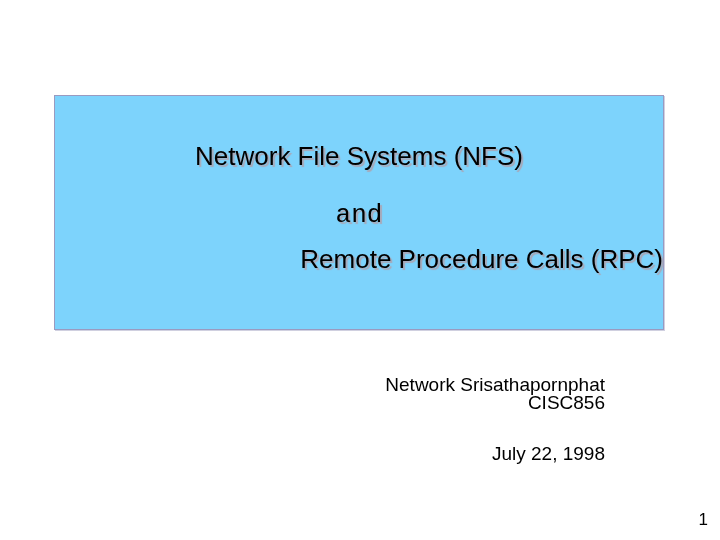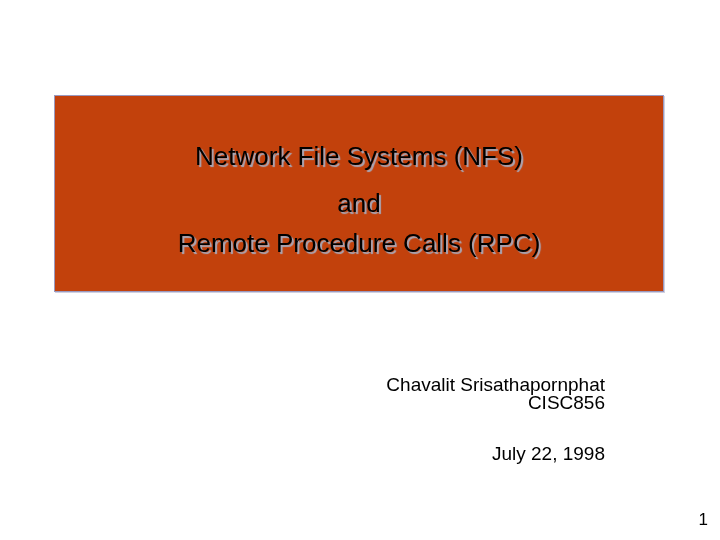--- a/index.html
+++ b/index.html
@@ -1,47 +1,47 @@
 <!DOCTYPE html>
 <html><head>
 <meta charset="utf-8">
 <style>
   html, body { margin: 0; padding: 0; }
   body {
     width: 720px; height: 540px; background: #ffffff; position: relative; overflow: hidden;
     font-family: "Liberation Sans", sans-serif; color: #000;
   }
   .title-box {
-    position: absolute; left: 54px; top: 95px; width: 610px; height: 197px;
-    background: #c2410c; border: 1px solid #9a9ac0; box-sizing: border-box;
+    position: absolute; left: 54px; top: 95px; width: 610px; height: 235px;
+    background: #7dd3fc; border: 1px solid #9a9ac0; box-sizing: border-box;
     box-shadow: 1px 1px 0 #d0d0e0;
     padding-left: 23px;
   }
   .title-line {
     position: absolute; left: 0; width: 100%; text-align: center;
     font-size: 26px; line-height: 30px;
     text-shadow: 2px 2px 1px #a8a8b8;
   }
   .t1 { top: 45px; }
-  .t2 { top: 92px; }
-  .t3 { top: 132px; }
+  .t2 { top: 104px; font-family: Liberation Mono, monospace; }
+  .t3 { top: 148px; text-align: right; }
   .meta {
     position: absolute; right: 115px; text-align: right; font-size: 19px; line-height: 22px;
   }
   .m1 { top: 374px; }
   .m2 { top: 392px; }
   .m3 { top: 443px; }
   .page-num { position: absolute; right: 12px; top: 510px; font-size: 17px; }
 </style>
 </head>
 <body>
 
 <div class="title-box">
   <div class="title-line t1">Network File Systems (NFS)</div>
   <div class="title-line t2">and</div>
   <div class="title-line t3">Remote Procedure Calls (RPC)</div>
 </div>
 
-<div class="meta m1">Chavalit Srisathapornphat</div>
+<div class="meta m1">Network Srisathapornphat</div>
 <div class="meta m2">CISC856</div>
 <div class="meta m3">July 22, 1998</div>
 
 <div class="page-num">1</div>
 
 </body></html>

